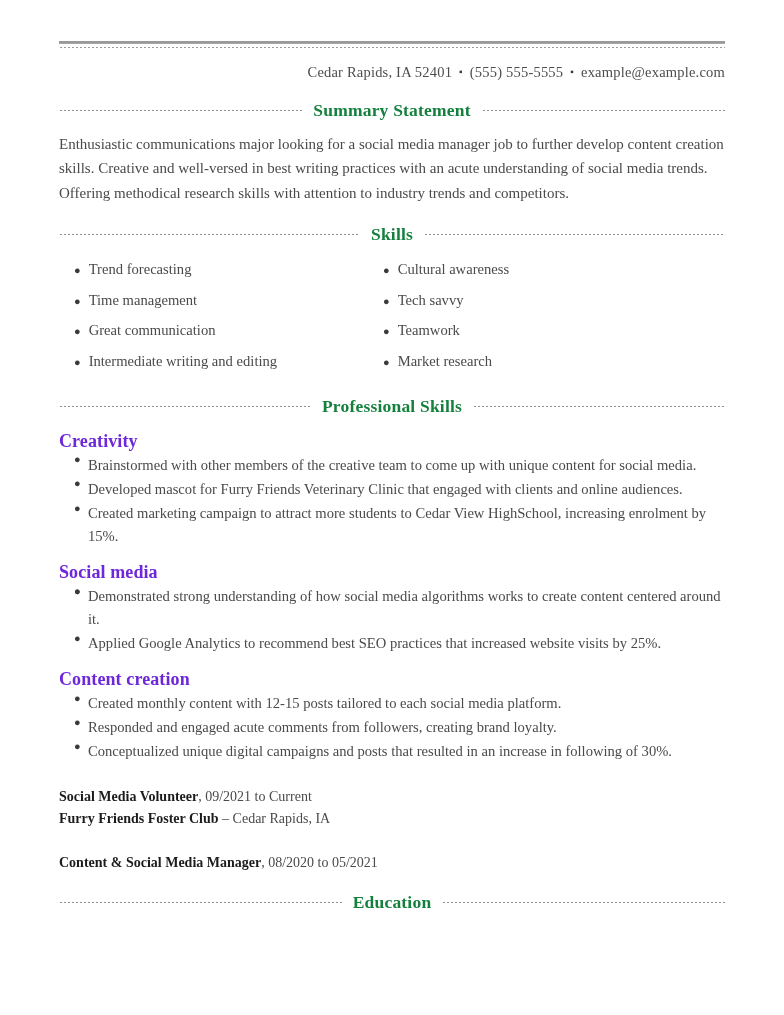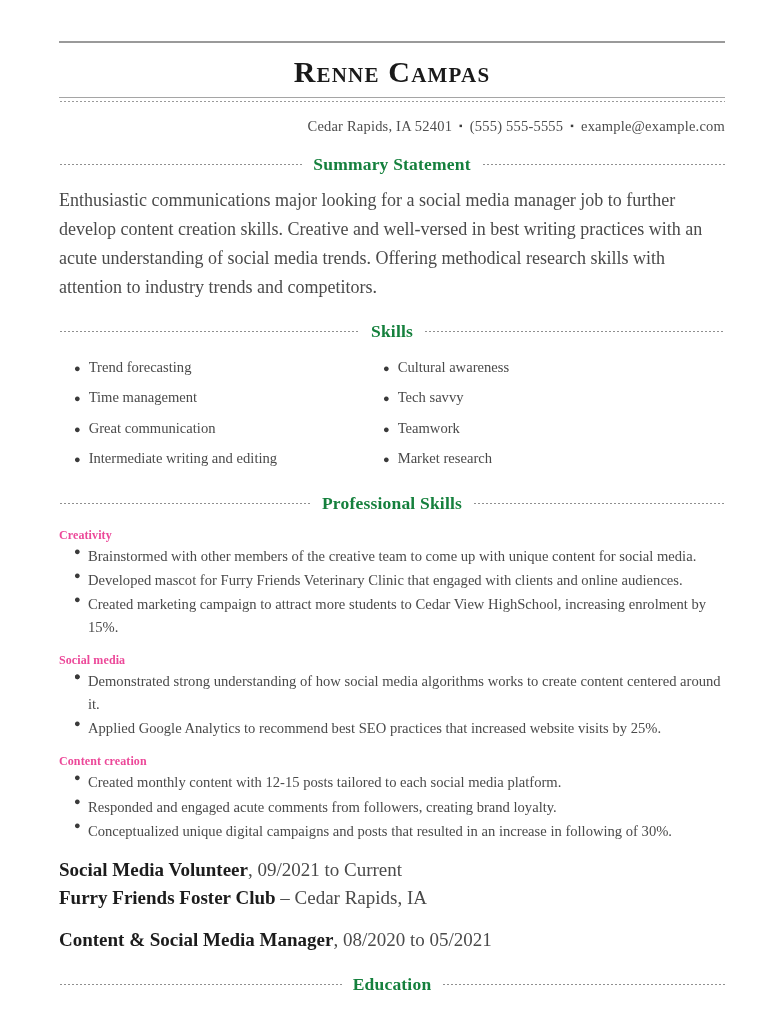--- a/index.html
+++ b/index.html
@@ -82,21 +82,21 @@
     flex: 0 0 auto;
     font-size: 17.5px;
     font-weight: 700;
     color: #15803d;
     letter-spacing: 0.2px;
     white-space: nowrap;
   }
 
   
   .summary {
-    font-size: 18px;
+    font-size: 15px;
     line-height: 1.62;
     color: #4a4a4a;
     margin-top: 11px;
     text-align: left;
   }
 
   
   .skills-grid {
     display: grid;
     grid-template-columns: 309px 1fr;
@@ -116,23 +116,23 @@
     flex: 0 0 auto;
     margin-left: -14px;
     margin-right: 8px;
     font-size: 11px;
     line-height: 1;
     color: #3a3a3a;
   }
 
   
   .sub-head {
-    font-size: 12px;
-    font-weight: 700;
-    color: #ec4899;
+    font-size: 18px;
+    font-weight: 700;
+    color: #6d28d9;
     margin-top: 14px;
     margin-bottom: 2px;
     letter-spacing: 0.1px;
   }
   .b-list {
     list-style: none;
     margin: 0;
     padding: 0;
   }
   .b-list li {
@@ -145,22 +145,22 @@
   }
   .b-list li .bullet {
     position: absolute;
     left: 15px;
     top: 0.05em;
     margin: 0;
   }
 
   
   .entry {
-    margin-top: 13px;
-    font-size: 19px;
+    margin-top: 23px;
+    font-size: 14px;
     line-height: 1.52;
     color: #4a4a4a;
   }
   .entry:first-of-type {
     margin-top: 10px;
   }
   .entry .strong {
     font-weight: 700;
     color: #1c1c1c;
   }
@@ -168,21 +168,20 @@
     white-space: nowrap;
   }
 </style>
 </head>
 <body>
 
 <div class="page">
 
   <div class="top-rule"></div>
 
-  <div class="name">Renne Campas</div>
 
   <div class="name-rule"></div>
   <div class="dot-rule"></div>
 
   <div class="contact">
     <span>Cedar Rapids, IA 52401</span><span class="sep">▪</span><span>(555) 555-5555</span><span class="sep">▪</span><span>example@example.com</span>
   </div>
 
   <div class="section-head">
     <span class="line"></span>

